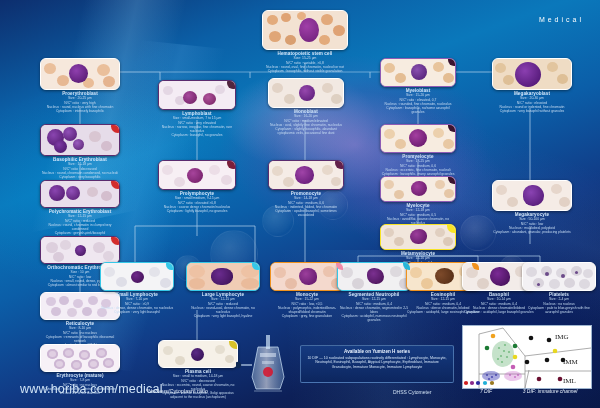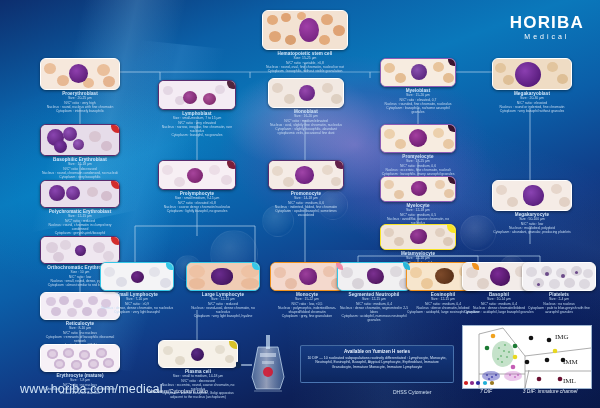--- a/index.html
+++ b/index.html
@@ -93,21 +93,20 @@
   <div class="sweep sw4"></div>
   <div class="bokeh" style="left:210px;top:230px;width:46px;height:46px;"></div>
   <div class="bokeh" style="left:262px;top:205px;width:30px;height:30px;"></div>
   <div class="bokeh" style="left:175px;top:255px;width:24px;height:24px;"></div>
   <div class="bokeh" style="left:460px;top:215px;width:34px;height:34px;"></div>
   <div class="bokeh" style="left:500px;top:255px;width:22px;height:22px;"></div>
   <div class="bokeh" style="left:318px;top:190px;width:28px;height:28px;"></div>
 
 
   <div id="logo">
-    <div class="lg1">HORIBA</div>
     <div class="lg2">Medical</div>
   </div>
 
   <svg id="lines">
     <g stroke="#bcd8f0" stroke-width="0.8" fill="none" opacity="0.85">
 
       <path d="M305,63 L305,72"></path>
       <path d="M160,72 L455,72" opacity="0.75"></path>
       <path d="M80,72 L80,62"></path>
       <path d="M160,72 L160,80"></path>

